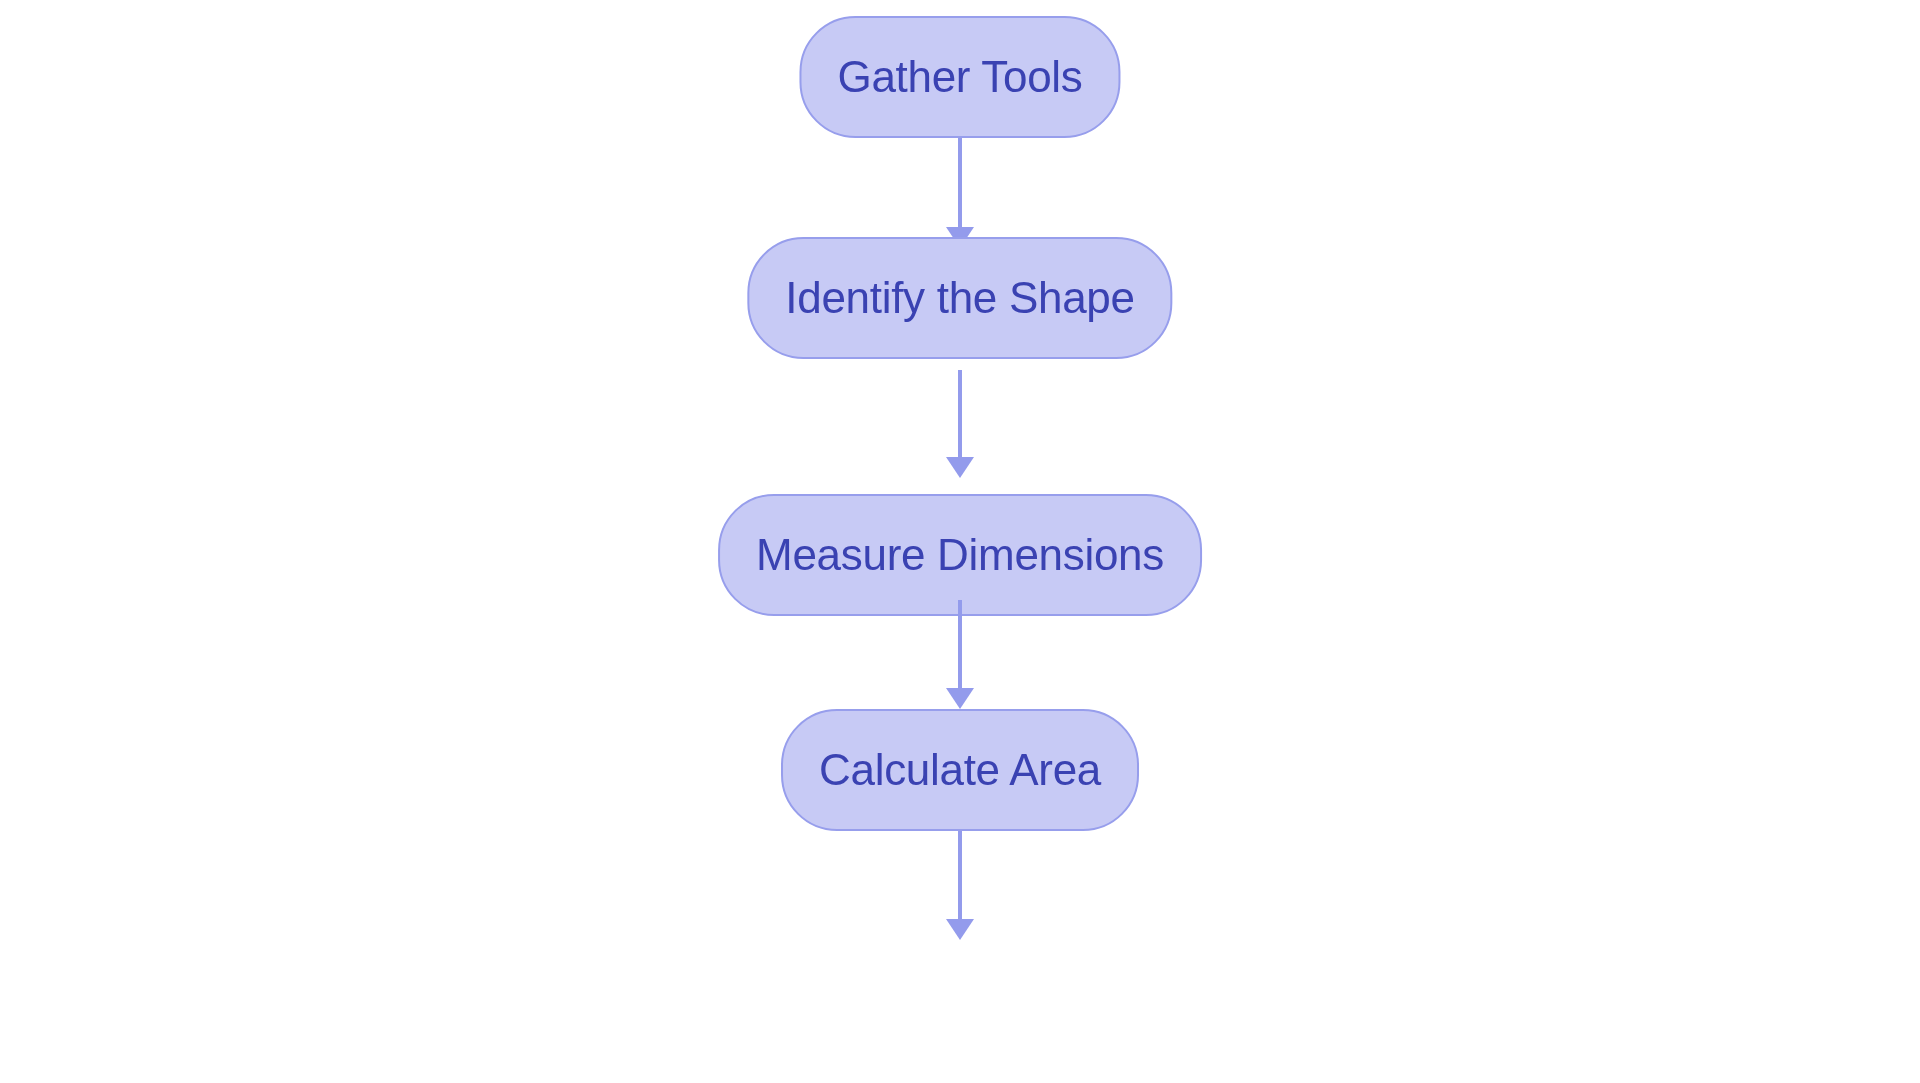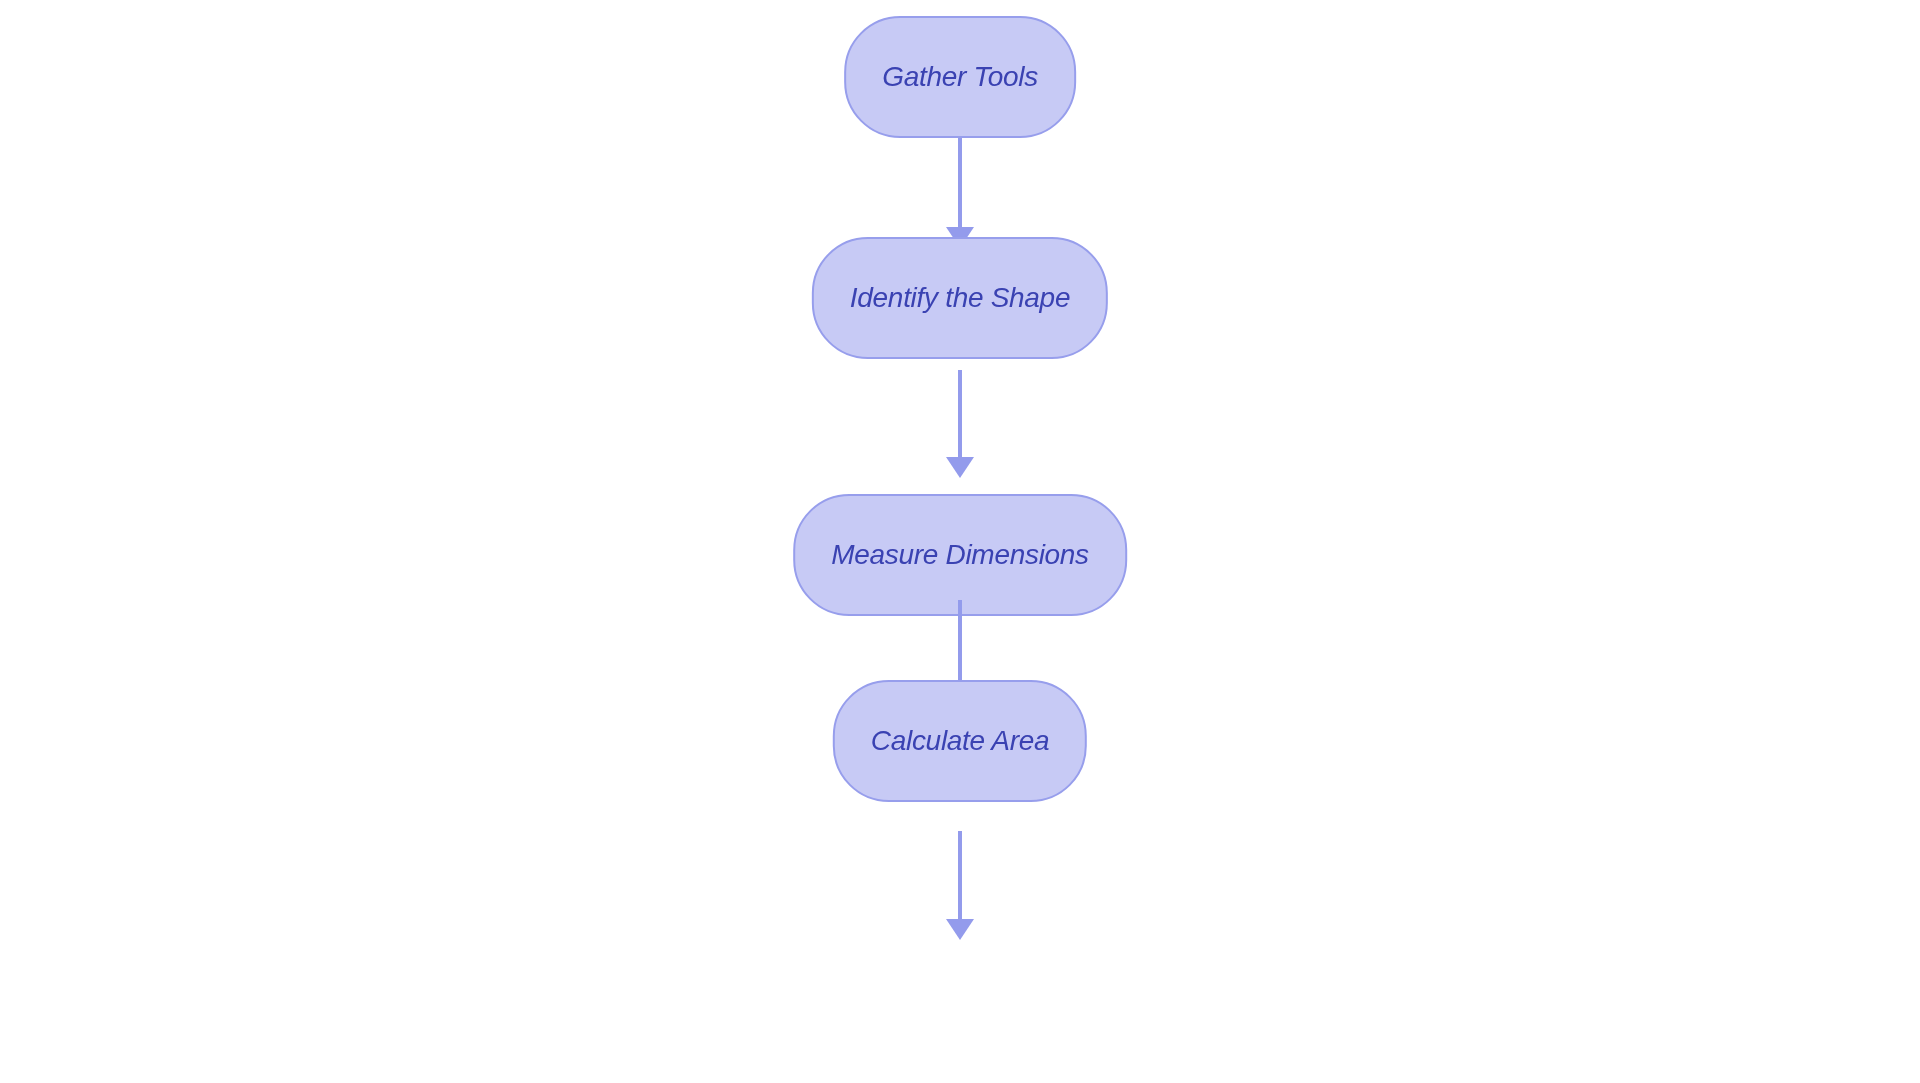--- a/index.html
+++ b/index.html
@@ -25,30 +25,29 @@
     background: var(--node-fill, #c7caf5);
     border: 2px solid var(--node-border, #979eec);
     border-radius: 56px;
     display: flex;
     align-items: center;
     justify-content: center;
     white-space: nowrap;
   }
   .node-label {
     color: var(--node-text, #3a42b2);
-    font-size: 28px;
+    font-size: 44px;
     font-weight: 400;
     letter-spacing: -0.3px;
     line-height: 1;
-    font-style: italic;
   }
   .n1 { top: 16px; }
   .n2 { top: 237px; }
   .n3 { top: 494px; }
-  .n4 { top: 680px; }
+  .n4 { top: 709px; }
   .n5 { top: 940px; }
 
   .arrow {
     position: absolute;
     left: 50%;
     transform: translateX(-50%);
     display: flex;
     flex-direction: column;
     align-items: center;
   }

